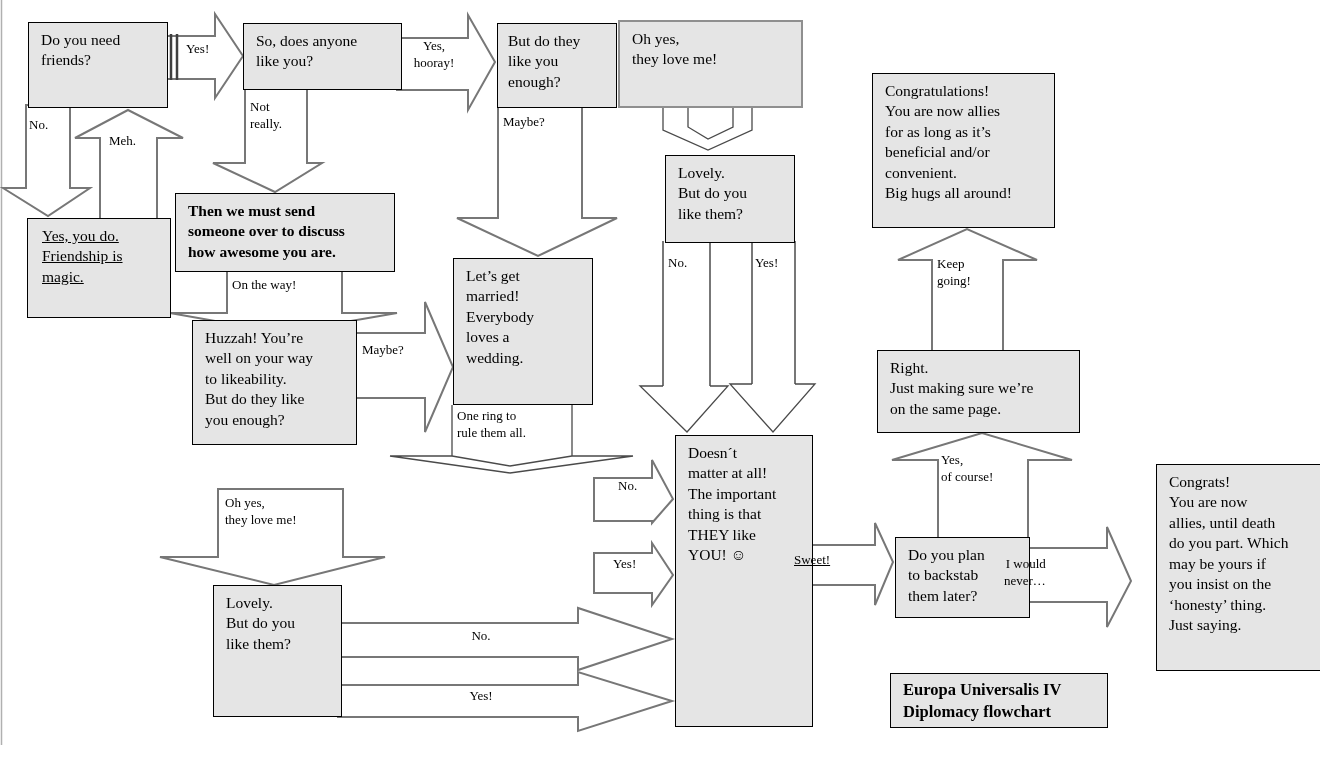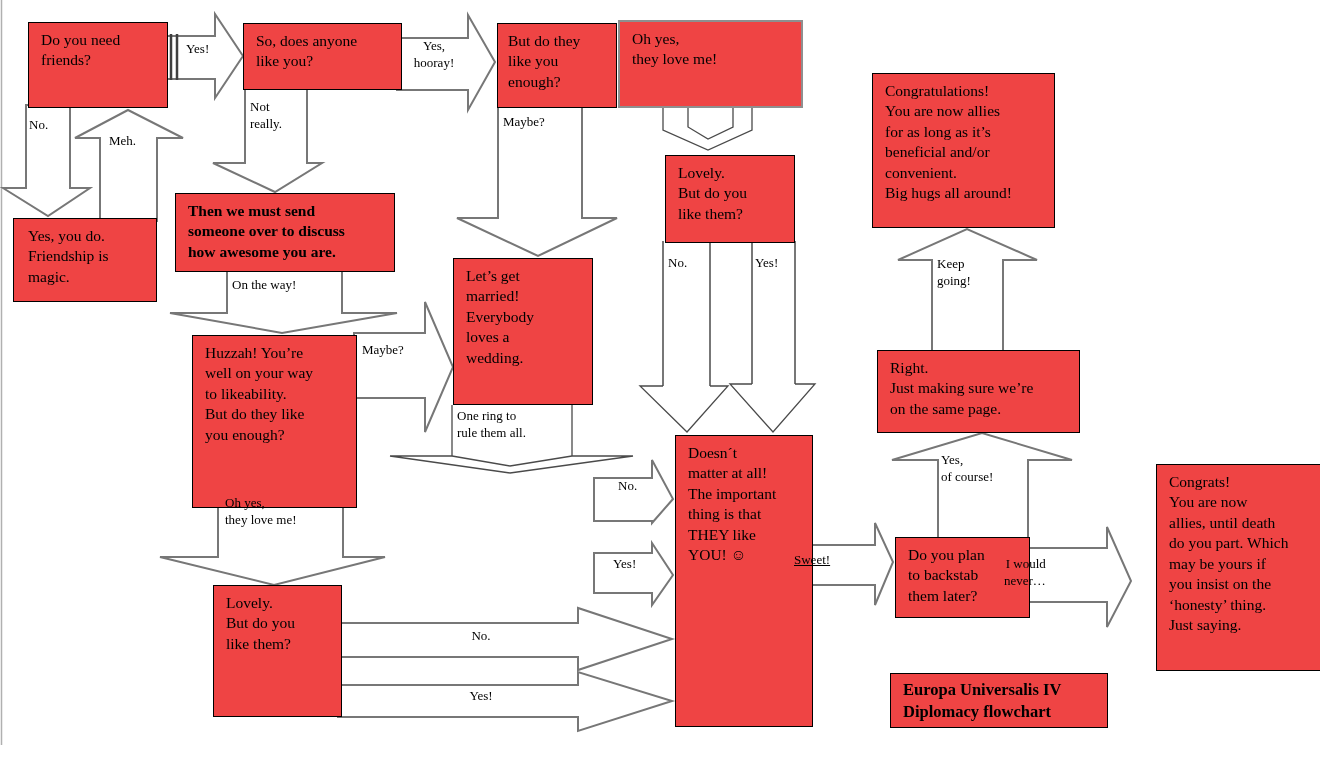--- a/index.html
+++ b/index.html
@@ -7,21 +7,21 @@
     position:relative;
     width:1320px;height:776px;
     background:#ffffff;
     overflow:hidden;
     font-family:"Liberation Serif","DejaVu Serif",serif;
   }
   #arrow-layer{position:absolute;left:0;top:0;z-index:0;}
   .node{
     position:absolute;
     box-sizing:border-box;
-    background:#ef4444;
+    background:#e5e5e5;
     border:1.5px solid #000000;
     padding:7px 8px 10px 12px;
     font-size:15.5px;
     line-height:1.32;
     white-space:pre-line;
     color:#000000;
     z-index:2;
   }
   .node.gray-border{border:2.5px solid #8f8f8f;}
   .node.bold{font-weight:bold;font-size:16.5px;padding-top:5px;}
@@ -116,39 +116,39 @@
   <div class="node gray-border" style="left:618px;top:20px;width:185px;height:88px;">Oh yes,
 they love me!</div>
 
   <div class="node" style="left:872px;top:73px;width:183px;height:155px;">Congratulations!
 You are now allies
 for as long as it’s
 beneficial and/or
 convenient.
 Big hugs all around!</div>
 
-  <div class="node" style="left:13px;top:218px;width:144px;height:84px;padding-left:14px;">Yes, you do.
+  <div class="node" style="left:27px;top:218px;width:144px;height:100px;padding-left:14px;text-decoration:underline;">Yes, you do.
 Friendship is
 magic.</div>
 
   <div class="node" style="left:175px;top:193px;width:220px;height:79px;font-weight:bold;">Then we must send
 someone over to discuss
 how awesome you are.</div>
 
   <div class="node" style="left:665px;top:155px;width:130px;height:88px;">Lovely.
 But do you
 like them?</div>
 
   <div class="node" style="left:453px;top:258px;width:140px;height:147px;">Let’s get
 married!
 Everybody
 loves a
 wedding.</div>
 
-  <div class="node" style="left:192px;top:335px;width:165px;height:173px;">Huzzah! You’re
+  <div class="node" style="left:192px;top:320px;width:165px;height:125px;">Huzzah! You’re
 well on your way
 to likeability.
 But do they like
 you enough?</div>
 
   <div class="node" style="left:877px;top:350px;width:203px;height:83px;">Right.
 Just making sure we’re
 on the same page.</div>
 
 

